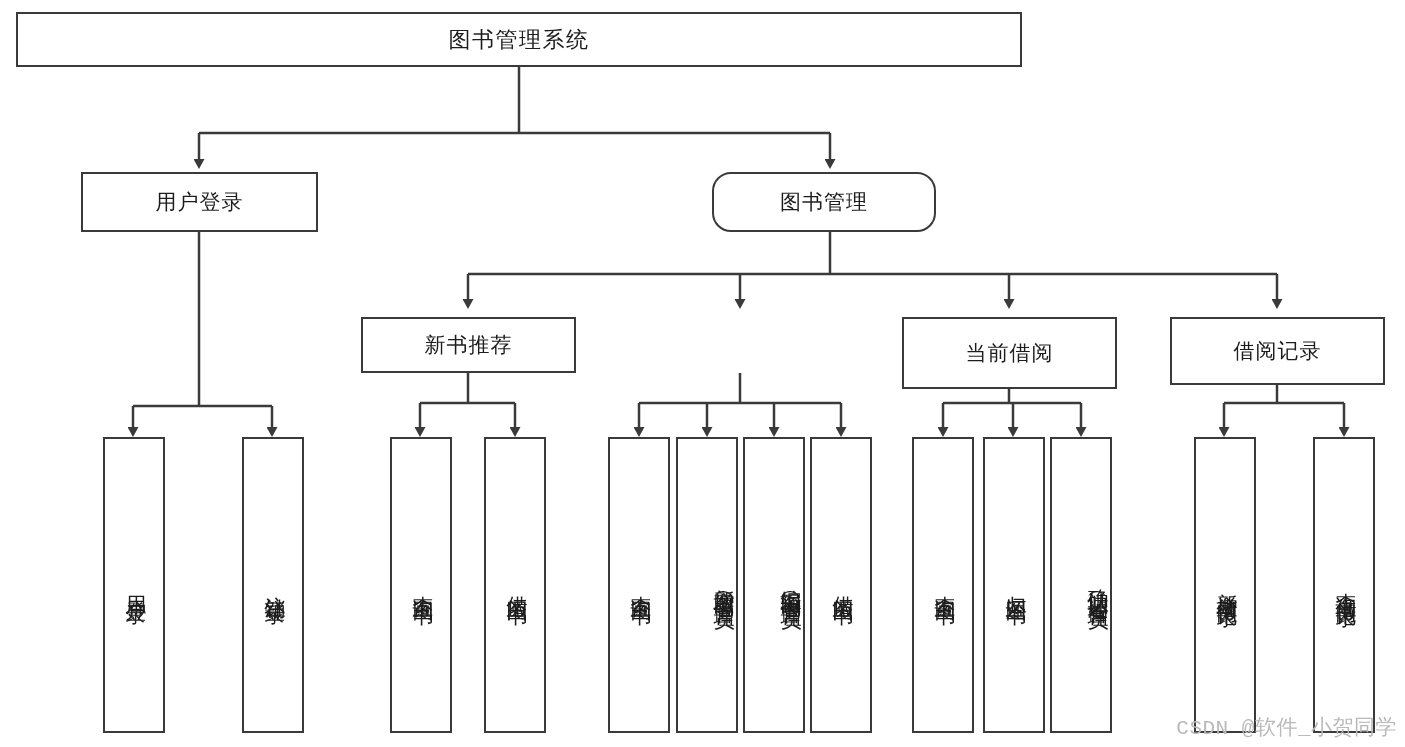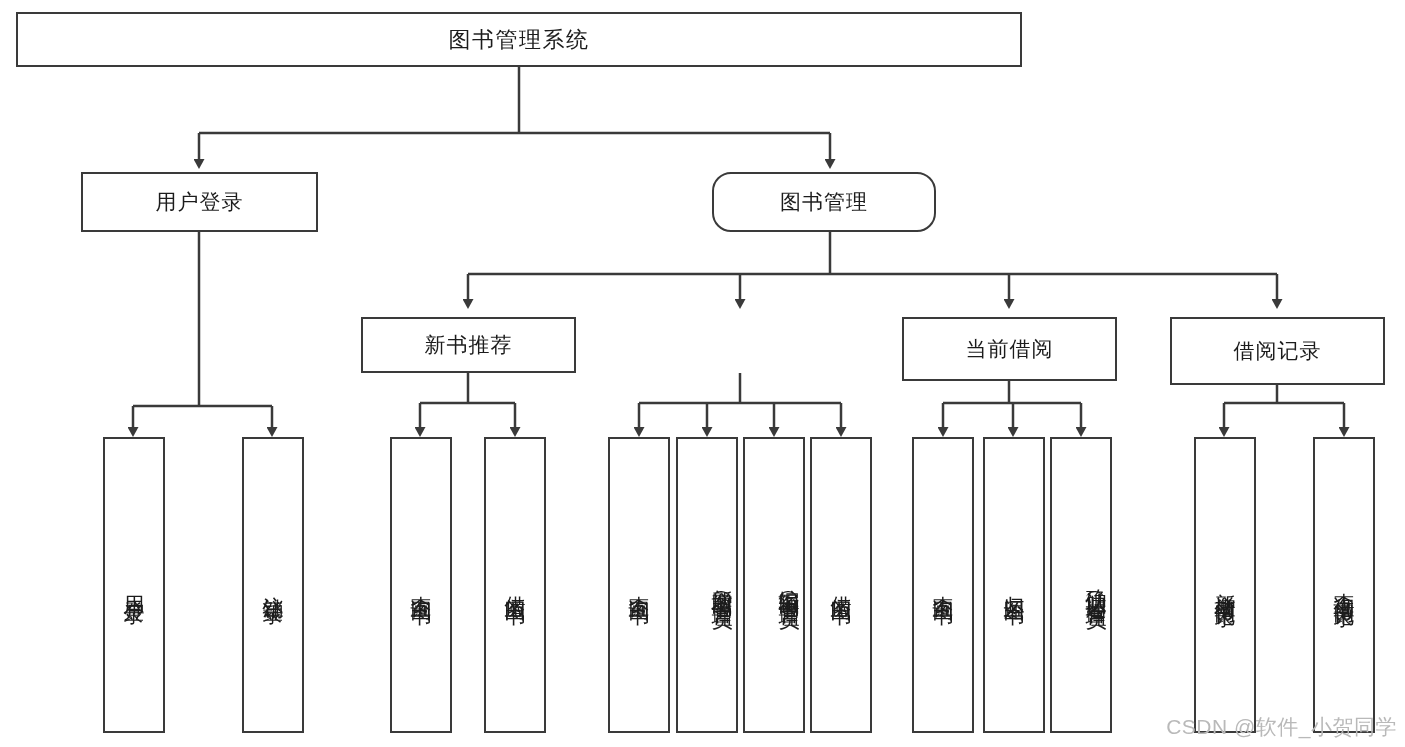--- a/index.html
+++ b/index.html
@@ -9,20 +9,21 @@
   }
   body {
     font-family: "Liberation Sans", "DejaVu Sans", sans-serif;
   }
   #canvas {
     position: relative;
     width: 1405px;
     height: 747px;
     background: #ffffff;
     overflow: hidden;
+    font-family: Liberation Mono, monospace;
   }
   #connectors {
     position: absolute;
     left: 0;
     top: 0;
     width: 1405px;
     height: 747px;
     pointer-events: none;
   }
   .node {
@@ -140,21 +141,21 @@
   <div class="node horiz" style="left:81px; top:172px; width:237px; height:60px;">
     <span>用户登录</span>
   </div>
   <div class="node horiz" style="left:712px; top:172px; width:224px; height:60px;border-radius:19px;">
     <span>图书管理</span>
   </div>
 
   <div class="node horiz" style="left:361px; top:317px; width:215px; height:56px;">
     <span>新书推荐</span>
   </div>
-  <div class="node horiz" style="left:902px; top:317px; width:215px; height:64px;">
+  <div class="node horiz" style="left:902px; top:317px; width:215px; height:72px;">
     <span>当前借阅</span>
   </div>
   <div class="node horiz" style="left:1170px; top:317px; width:215px; height:68px;">
     <span>借阅记录</span>
   </div>
 
   <div class="node vert" style="left:103px; top:437px; width:62px; height:296px;">
     <span class="vwrap">
         <span class="vlabel">用户登录</span>
       </span>

